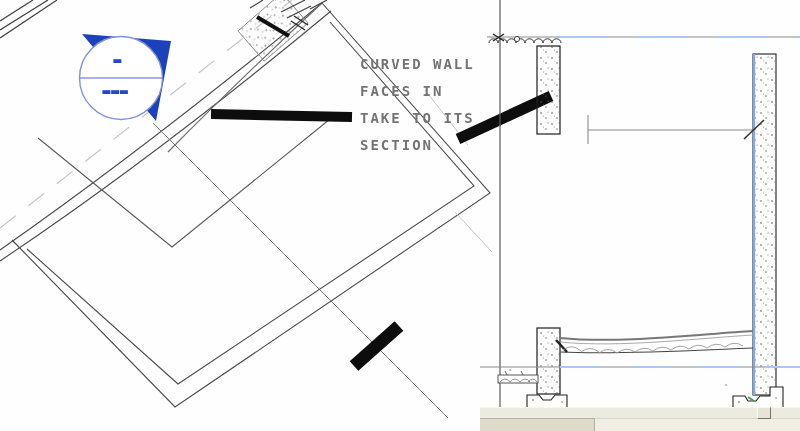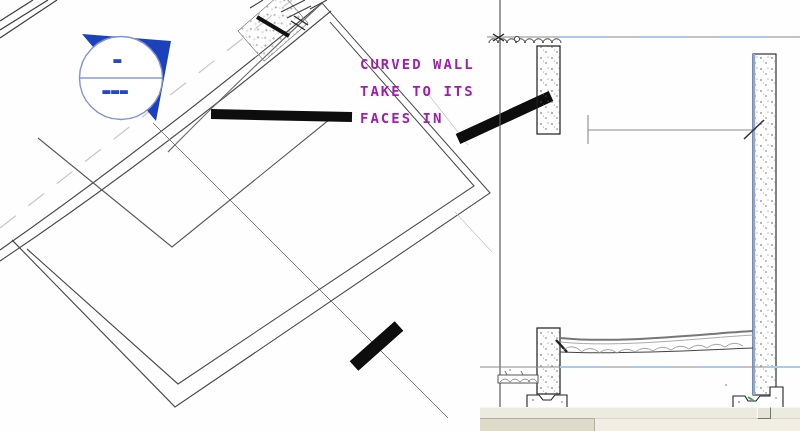--- a/index.html
+++ b/index.html
@@ -1,21 +1,21 @@
 <!DOCTYPE html>
 <html><head>
 <meta charset="utf-8">
 <style>
   html,body{margin:0;padding:0;background:#ffffff;}
   #screen{position:relative;width:800px;height:431px;background:#fefefe;overflow:hidden;
           font-family:"DejaVu Sans","Liberation Sans",sans-serif;}
   #screen svg{position:absolute;left:0;top:0;}
   .overlay{position:absolute;}
   
-  #rednote{left:360px;top:51px;color:#a21caf;font-family:"DejaVu Sans Mono","Liberation Mono",monospace;
+  #rednote{left:360px;top:51px;color:#737373;font-family:"DejaVu Sans Mono","Liberation Mono",monospace;
            font-weight:bold;font-size:14px;line-height:27px;letter-spacing:2px;white-space:nowrap;}
   
   .headtxt{color:#2446c8;font-weight:bold;font-family:"DejaVu Sans","Liberation Sans",sans-serif;
            font-size:26px;line-height:26px;}
   #head-top{left:112px;top:47px;}
   #head-bot{left:101px;top:78px;letter-spacing:-2px;}
   
   #bstrip{left:480px;top:407px;width:320px;height:11px;background:#ecebdf;border-top:1px solid #f7f6ef;box-sizing:border-box;}
   #grip{left:757px;top:407px;width:14px;height:12px;background:#e6e4d8;border:1px solid #75736a;
         border-top-color:#fbfaf6;border-left-color:#fbfaf6;box-sizing:border-box;}
@@ -165,22 +165,23 @@
         <circle cx="562" cy="402" r="0.7"></circle>
       <circle cx="739" cy="402" r="0.8"></circle>
         <circle cx="776" cy="398" r="0.7"></circle>
       <circle cx="726" cy="385" r="0.7"></circle>
         <circle cx="510" cy="370" r="0.7"></circle>
     </g>
   </svg>
 
   <div id="rednote" class="overlay">
     <div>CURVED WALL</div>
+    <div>FACES IN</div>
     <div>TAKE TO ITS</div>
-    <div>FACES IN</div>
+    <div>SECTION</div>
   </div>
 
   <div id="head-top" class="overlay headtxt">-</div>
   <div id="head-bot" class="overlay headtxt">---</div>
 
   <div id="bstrip" class="overlay"></div>
   <div id="hthumb" class="overlay"></div>
   <div id="htrack" class="overlay"></div>
   <div id="grip" class="overlay"></div>
 

